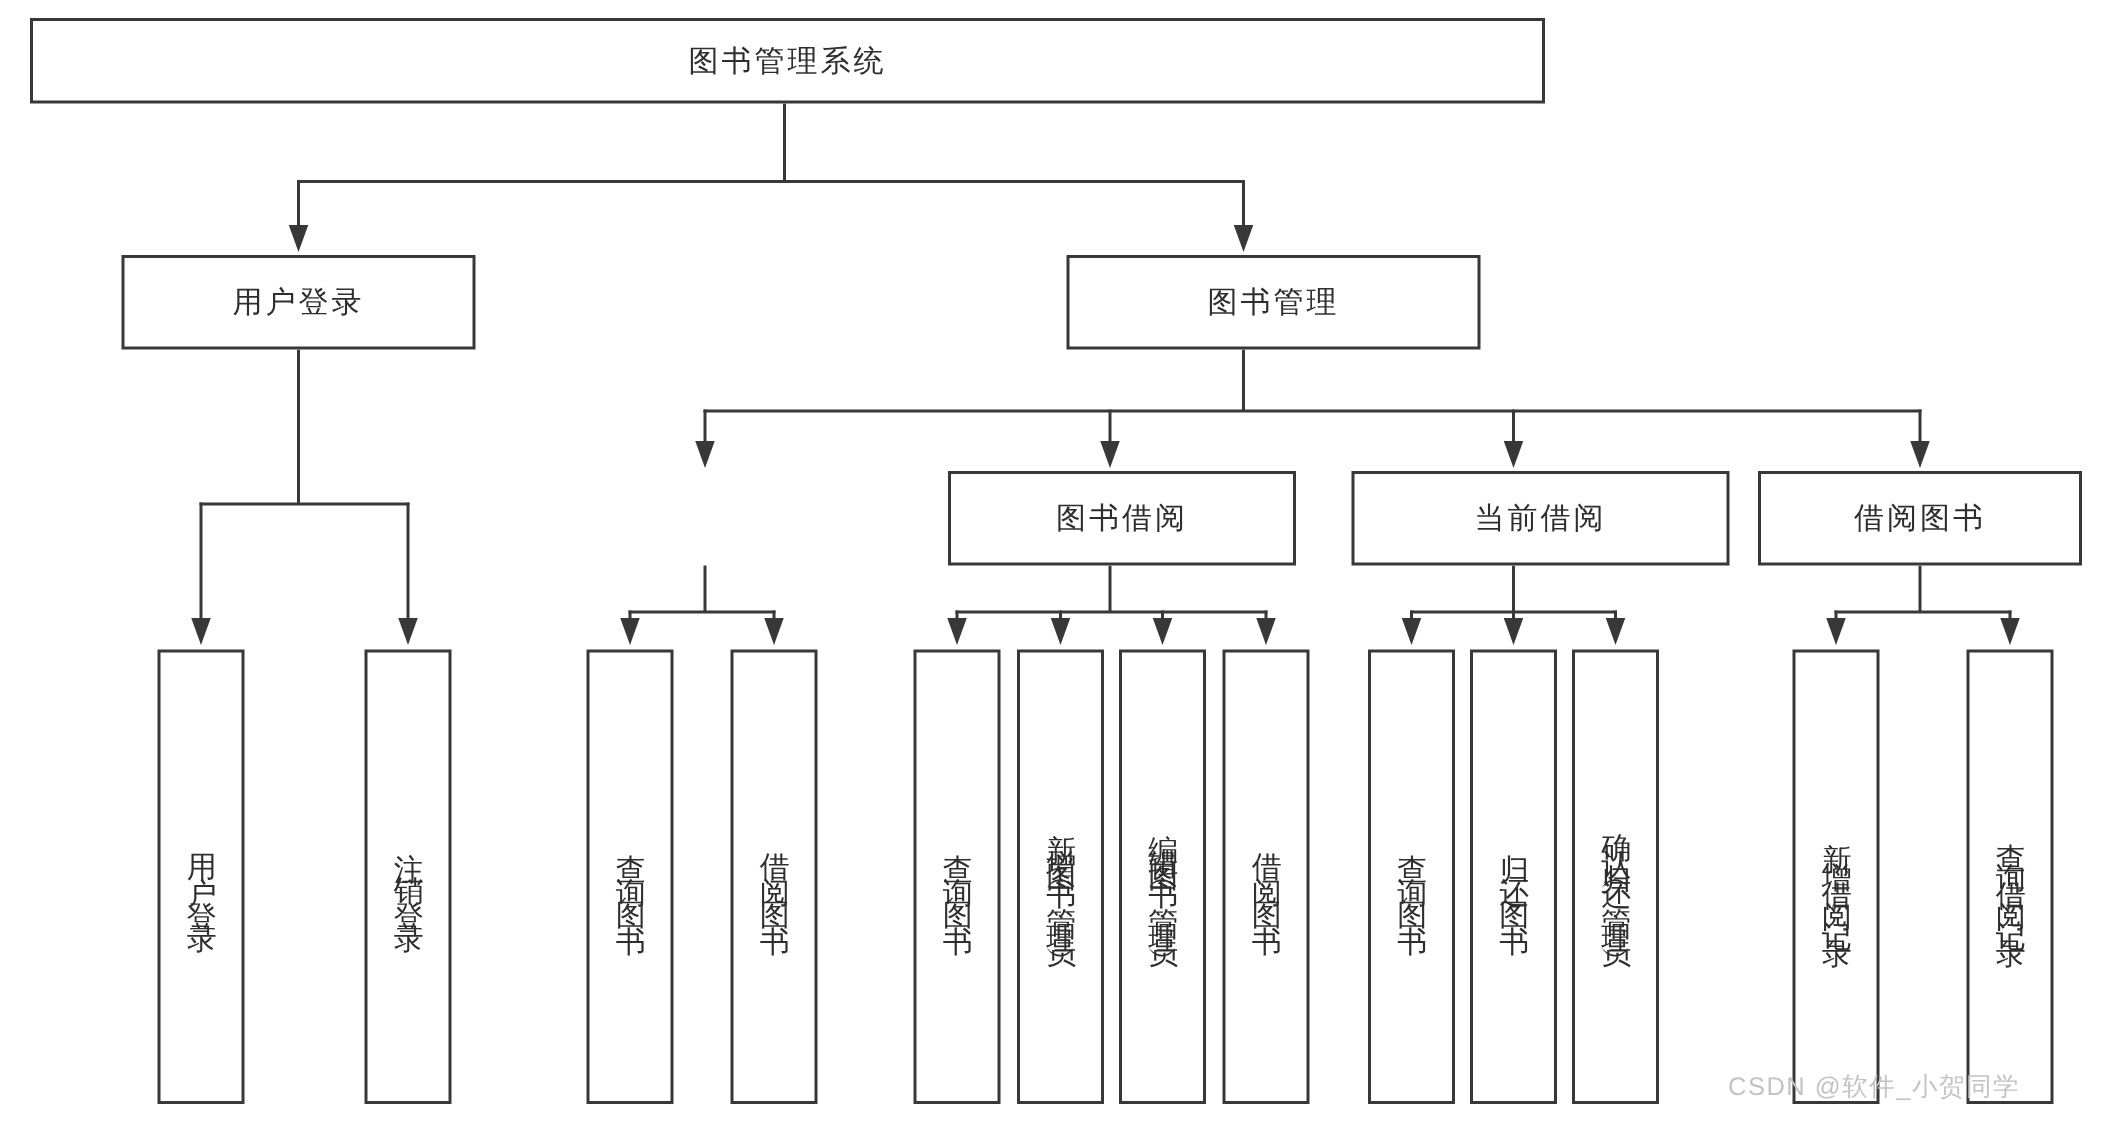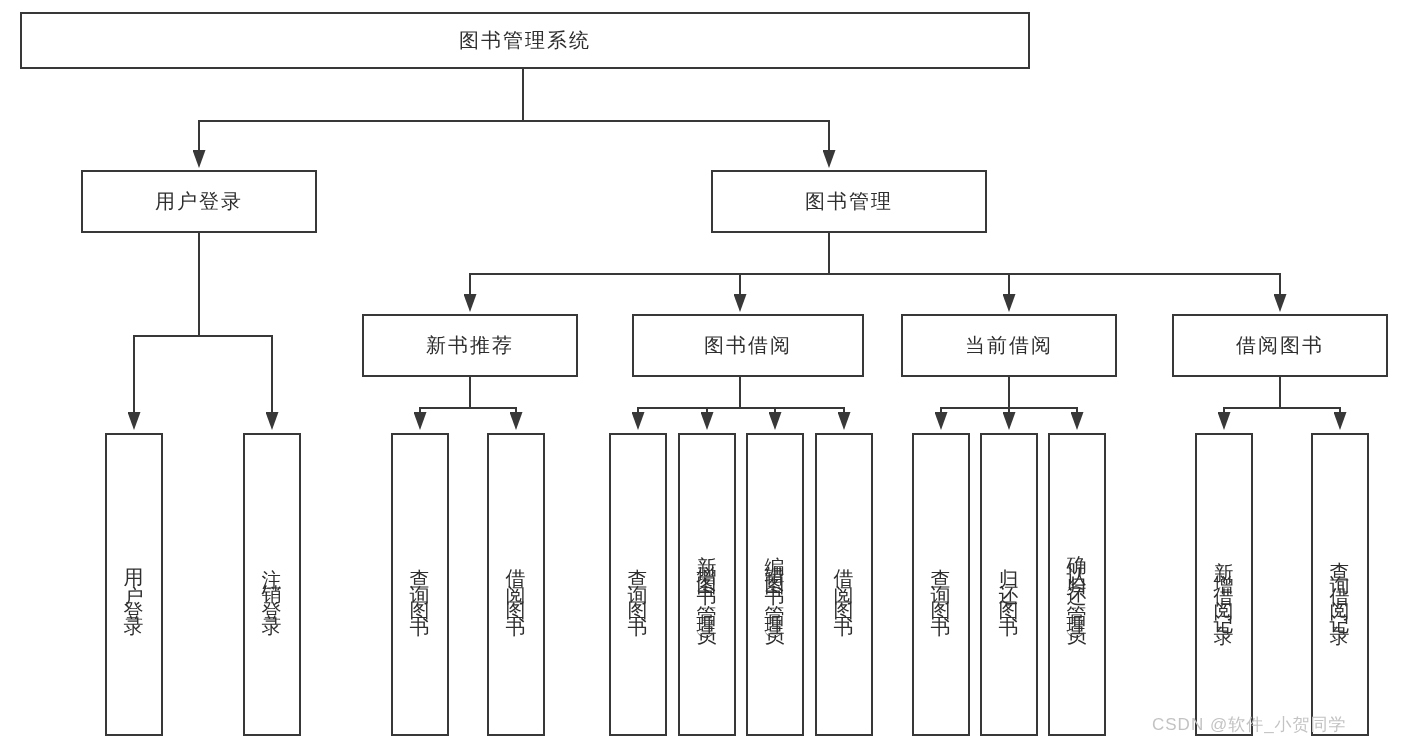--- a/index.html
+++ b/index.html
@@ -107,27 +107,24 @@
     <span>图书管理系统</span>
   </div>
 
   <div class="hbox" style="left:81px;top:170px;width:236px;height:63px">
     <span>用户登录</span>
   </div>
   <div class="hbox" style="left:711px;top:170px;width:276px;height:63px">
     <span>图书管理</span>
   </div>
 
-  <div class="hbox" style="left:362px;top:314px;width:216px;height:63px">
-    <span>新书推荐</span>
-  </div>
   <div class="hbox" style="left:632px;top:314px;width:232px;height:63px">
     <span>图书借阅</span>
   </div>
-  <div class="hbox" style="left:901px;top:314px;width:216px;height:63px">
+  <div class="hbox" style="left:901px;top:314px;width:252px;height:63px">
     <span>当前借阅</span>
   </div>
   <div class="hbox" style="left:1172px;top:314px;width:216px;height:63px">
     <span>借阅图书</span>
   </div>
 
   <div class="vbox" style="left:105px">
     <span class="vtext" style="letter-spacing: 16px;">用户登录</span>
   </div>
   <div class="vbox" style="left:243px">

